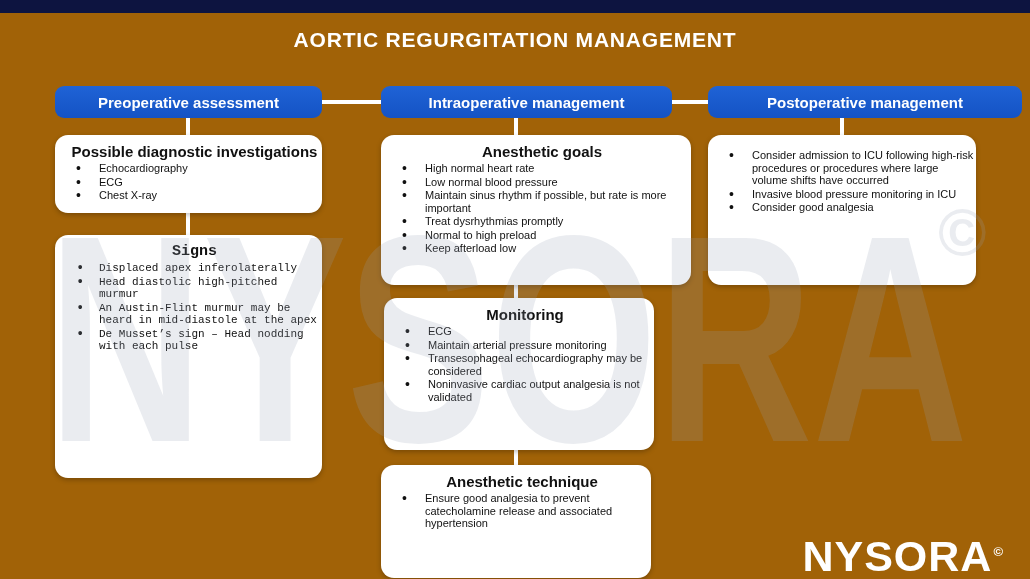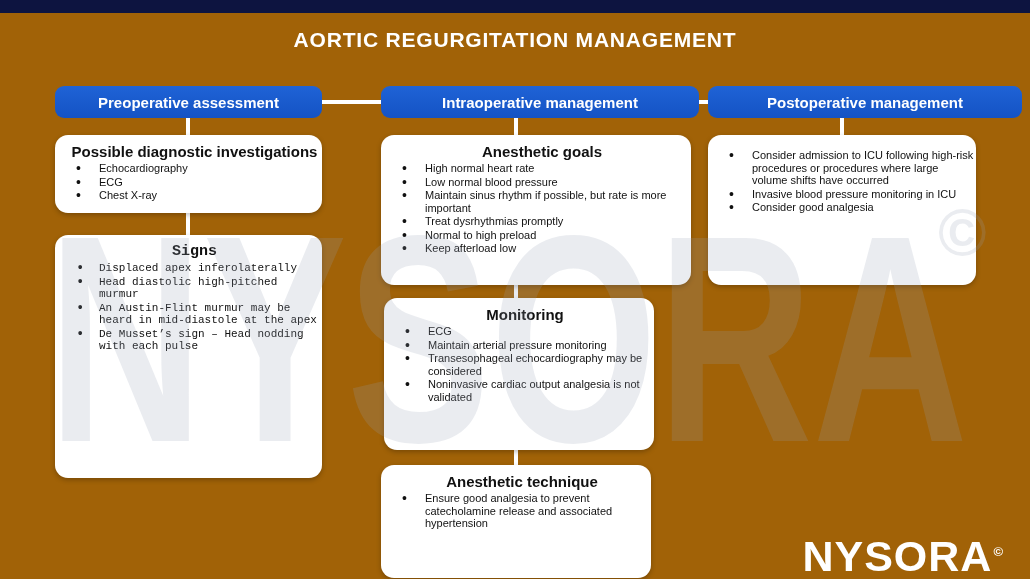--- a/index.html
+++ b/index.html
@@ -33,21 +33,21 @@
     border-radius: 9px;
     display: flex;
     align-items: center;
     justify-content: center;
     color: #ffffff;
     font-size: 15px;
     font-weight: 700;
     z-index: 2;
   }
   .hdr-1 { left: 55px;  top: 73px; width: 267px; }
-  .hdr-2 { left: 381px; top: 73px; width: 318px; }
+  .hdr-2 { left: 381px; top: 73px; width: 291px; }
   .hdr-3 { left: 708px; top: 73px; width: 314px; }
 
   .connector { position: absolute; background: #ffffff; z-index: 1; }
   .hline-1 { left: 322px; top: 87px; width: 59px; height: 4px; }
   .hline-2 { left: 651px; top: 87px; width: 57px; height: 4px; }
   .v-c1-a { left: 186px; top: 105px; width: 4px; height: 18px; }
   .v-c1-b { left: 186px; top: 200px; width: 4px; height: 23px; }
   .v-c2-a { left: 514px; top: 105px; width: 4px; height: 18px; }
   .v-c2-b { left: 514px; top: 272px; width: 4px; height: 14px; }
   .v-c2-c { left: 514px; top: 437px; width: 4px; height: 16px; }

